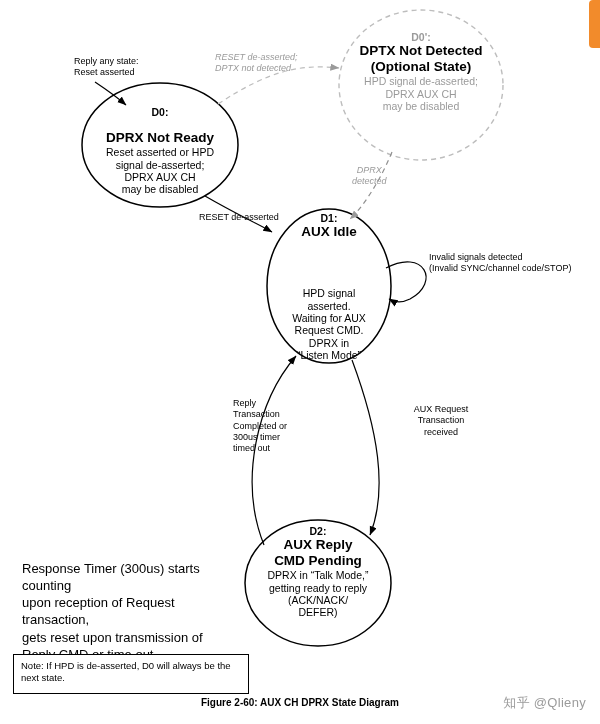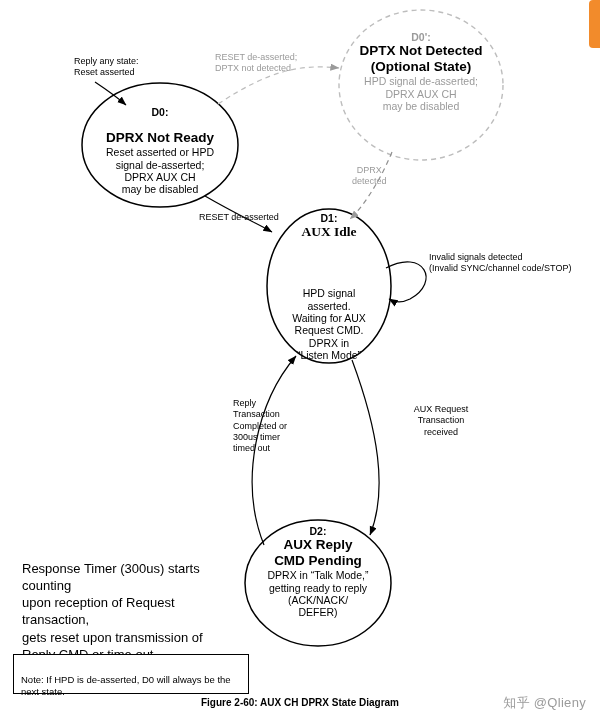--- a/index.html
+++ b/index.html
@@ -46,27 +46,28 @@
     font-size: 10.5px;
   }
   .edge-label {
     position: absolute;
     font-size: 9px;
     line-height: 1.25;
     color: #000;
   }
   .edge-label.gray {
     color: #9a9a9a;
+    font-style: italic;
   }
   .note-box {
     position: absolute;
     border: 1px solid #000;
     font-size: 9.5px;
     line-height: 1.3;
-    padding: 19px 7px;
+    padding: 5px 7px;
     box-sizing: border-box;
     background: #fff;
   }
   .free-note {
     position: absolute;
     font-size: 13px;
     line-height: 1.32;
     color: #000;
   }
   .fig-caption {
@@ -149,21 +150,21 @@
     <div class="nl-title optional-title">D0':</div>
     <div class="nl-head" style="white-space:pre-line;">DPTX Not Detected
 (Optional State)</div>
     <div class="nl-body optional-title" style="white-space:pre-line;">HPD signal de-asserted;
 DPRX AUX CH
 may be disabled</div>
   </div>
 
   <div class="node-label" style="left:264px; top:212px; width:130px;">
     <div class="nl-title">D1:</div>
-    <div class="nl-head" style="white-space:pre-line;font-family:Liberation Serif, serif;">AUX Idle</div>
+    <div class="nl-head" style="white-space:pre-line;">AUX Idle</div>
     <div class="nl-body" style="white-space:pre-line;margin-top:47px;">HPD signal
 asserted.
 Waiting for AUX
 Request CMD.
 DPRX in
 “Listen Mode”</div>
   </div>
 
   <div class="node-label" style="left:238px; top:525px; width:160px;">
     <div class="nl-title">D2:</div>

